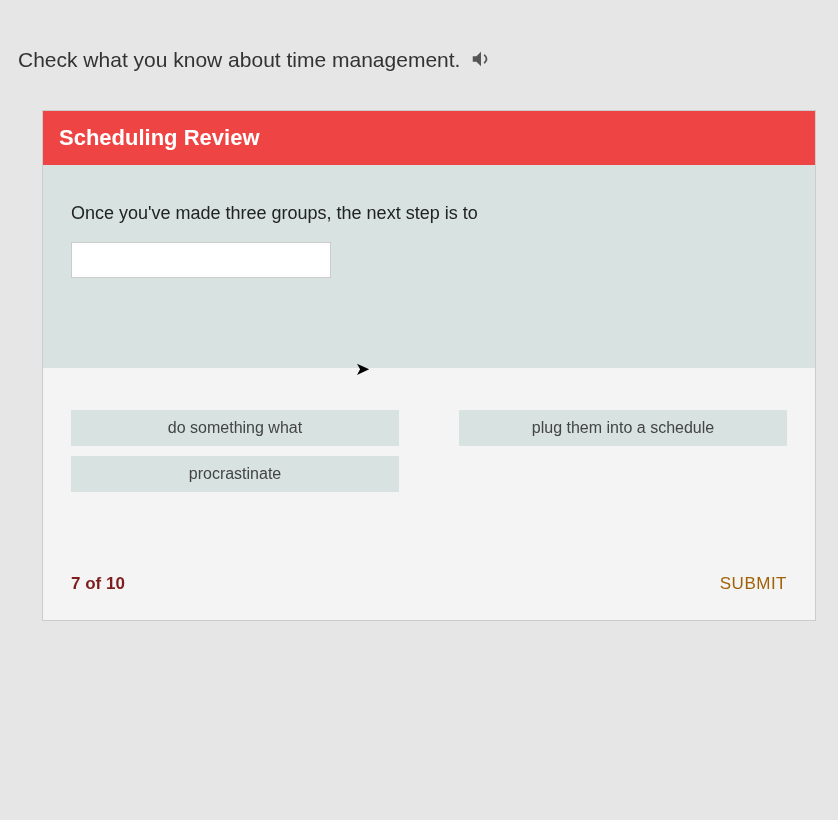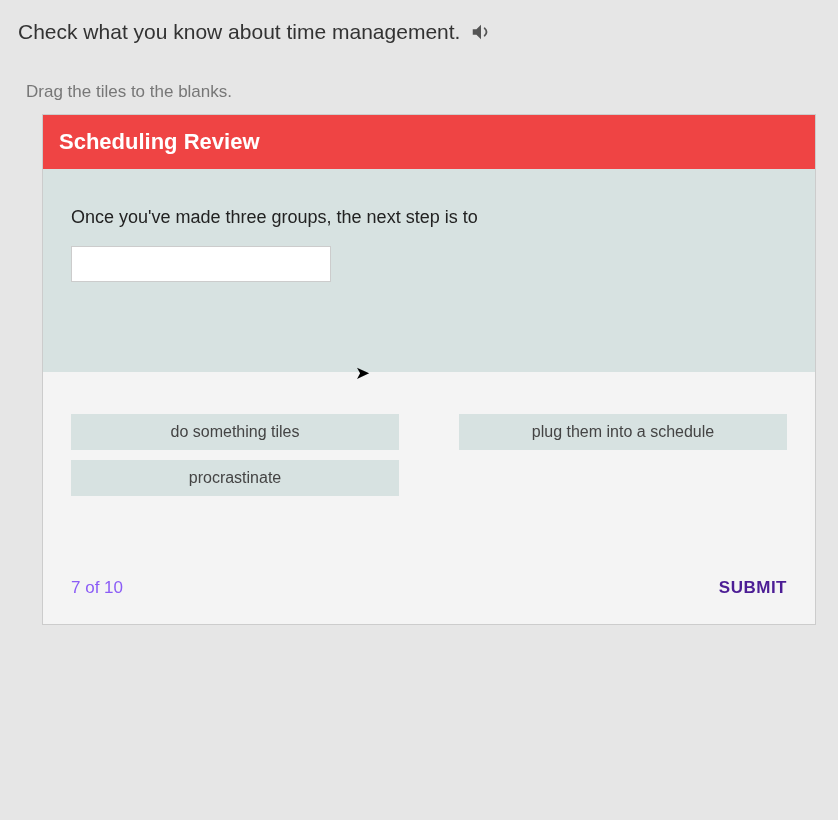--- a/index.html
+++ b/index.html
@@ -9,23 +9,23 @@
       width: 838px;
       height: 820px;
       overflow: hidden;
       position: relative;
     }
     .page-wrap {
       padding: 20px 18px 0 18px;
     }
     .question-row {
       display: flex;
-      align-items: center;
       gap: 10px;
       margin-bottom: 38px;
+      margin-top: 28px;
     }
     .question-text {
       font-size: 21px;
       color: #333;
     }
     .audio-icon {
       color: #555;
       display: inline-flex;
     }
     .instruction {
@@ -81,26 +81,27 @@
       user-select: none;
     }
     .footer {
       display: flex;
       justify-content: space-between;
       align-items: center;
       padding: 52px 28px 26px 28px;
     }
     .progress {
       font-size: 17px;
-      color: #8b5cf6;
+      color: #7f1d1d;
+      font-weight: bold;
     }
     .submit-btn {
       font-size: 17px;
-      font-weight: bold;
-      color: #4c1d95;
+      font-weight: normal;
+      color: #a16207;
       letter-spacing: 0.5px;
       cursor: pointer;
       background: none;
       border: none;
     }
     .cursor-pointer {
       position: absolute;
       top: -10px;
       left: 312px;
       font-size: 18px;
@@ -115,33 +116,32 @@
   <div class="question-row">
     <span class="question-text">Check what you know about time management.</span>
     <span class="audio-icon">
       <svg width="22" height="22" viewBox="0 0 24 24" fill="#555">
         <path d="M3 9v6h4l5 5V4L7 9H3z"></path>
         <path d="M16 8c1.2 1 2 2.4 2 4s-.8 3-2 4" stroke="#555" stroke-width="2" fill="none" stroke-linecap="round"></path>
       </svg>
     </span>
   </div>
 
-  <div class="instruction">Drag the tiles to the blanks.</div>
 
   <div class="card">
     <div class="card-header">Scheduling Review</div>
 
     <div class="prompt-area">
       <div class="prompt-text">Once you've made three groups, the next step is to</div>
       <div class="blank-slot"></div>
     </div>
 
     <div class="tiles-area">
       <span class="cursor-pointer">➤</span>
-      <div class="tile">do something tiles</div>
+      <div class="tile">do something what</div>
       <div class="tile">plug them into a schedule</div>
       <div class="tile">procrastinate</div>
     </div>
 
     <div class="footer">
       <span class="progress">7 of 10</span>
       <button class="submit-btn">SUBMIT</button>
     </div>
   </div>
 </div>

